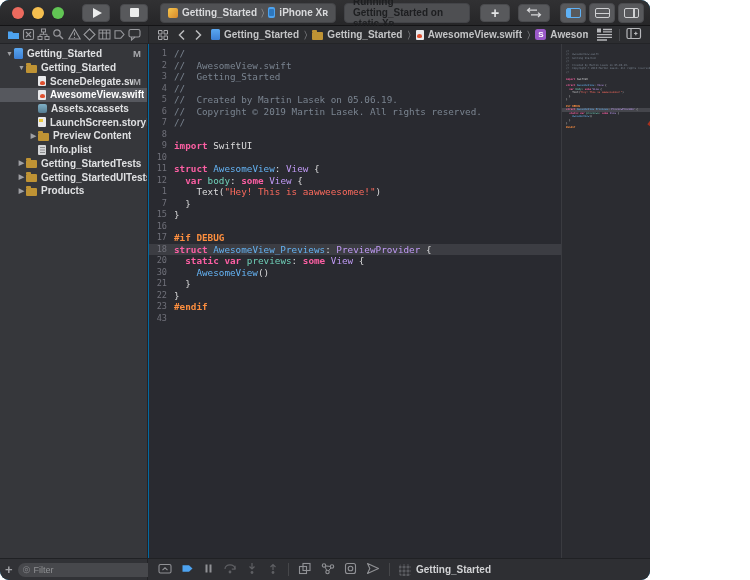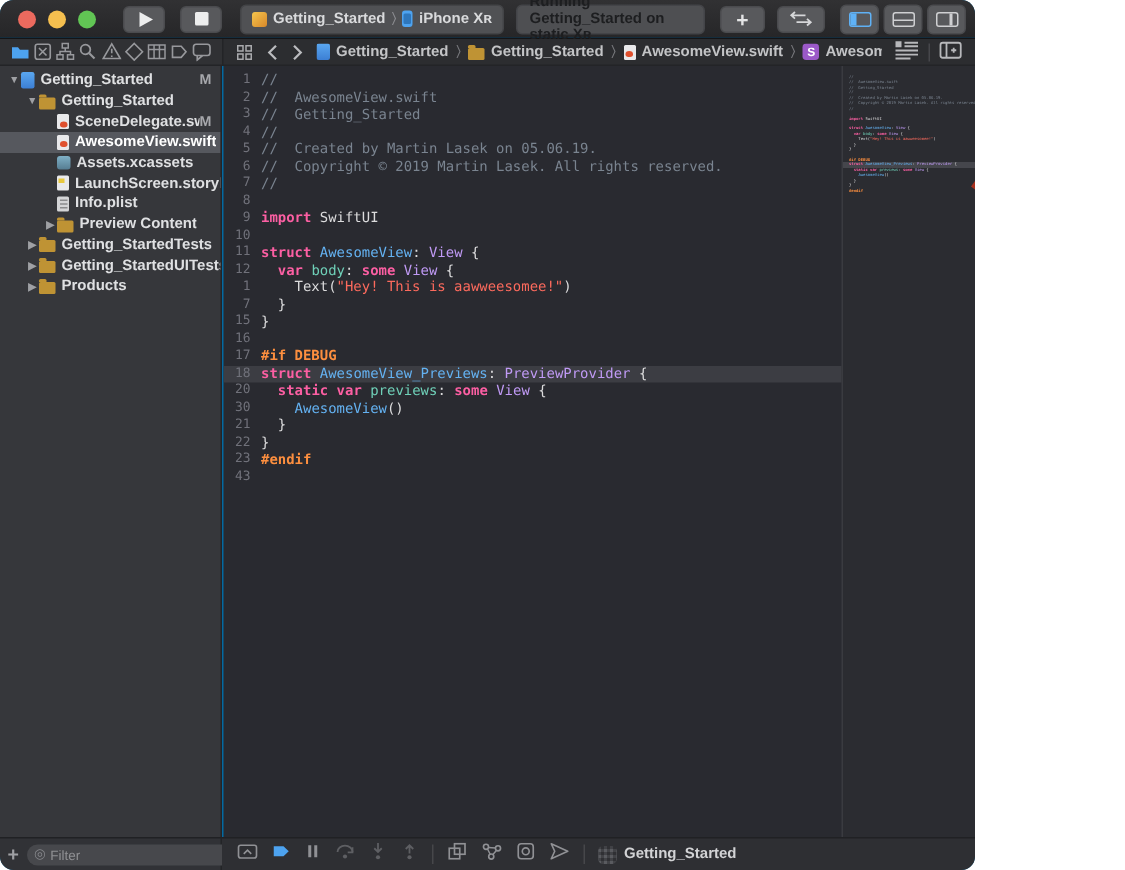--- a/index.html
+++ b/index.html
@@ -292,28 +292,28 @@
         <span class="disc"></span>
         <span class="fi tree-icon fi-assets"></span>
         <span class="tree-label">Assets.xcassets</span>
       </div>
       <div class="tree-row" style="padding-left: 29px;">
         <span class="disc"></span>
         <span class="fi tree-icon fi-storyboard"></span>
         <span class="tree-label">LaunchScreen.storyboard</span>
       </div>
       <div class="tree-row" style="padding-left: 29px;">
+        <span class="disc">▶</span>
+        <span class="fi tree-icon fi-folder"></span>
+        <span class="tree-label">Preview Content</span>
+      </div>
+      <div class="tree-row" style="padding-left: 29px;">
         <span class="disc"></span>
         <span class="fi tree-icon fi-plist"></span>
         <span class="tree-label">Info.plist</span>
-      </div>
-      <div class="tree-row" style="padding-left: 29px;">
-        <span class="disc">▶</span>
-        <span class="fi tree-icon fi-folder"></span>
-        <span class="tree-label">Preview Content</span>
       </div>
       <div class="tree-row" style="padding-left: 17px;">
         <span class="disc">▶</span>
         <span class="fi tree-icon fi-folder"></span>
         <span class="tree-label">Getting_StartedTests</span>
       </div>
       <div class="tree-row" style="padding-left: 17px;">
         <span class="disc">▶</span>
         <span class="fi tree-icon fi-folder"></span>
         <span class="tree-label">Getting_StartedUITests</span>

